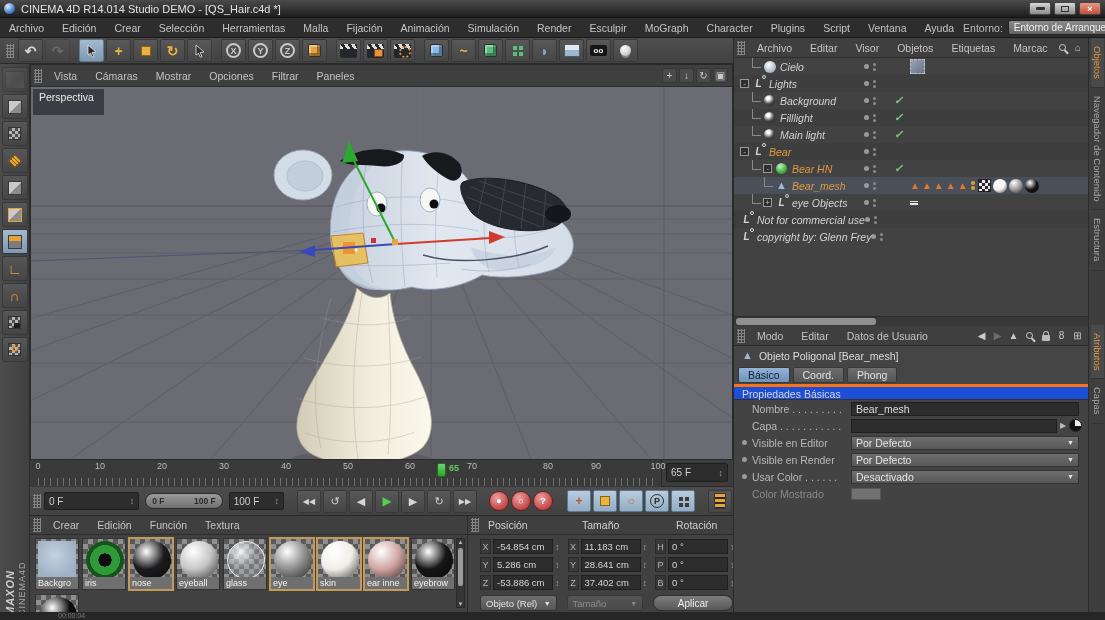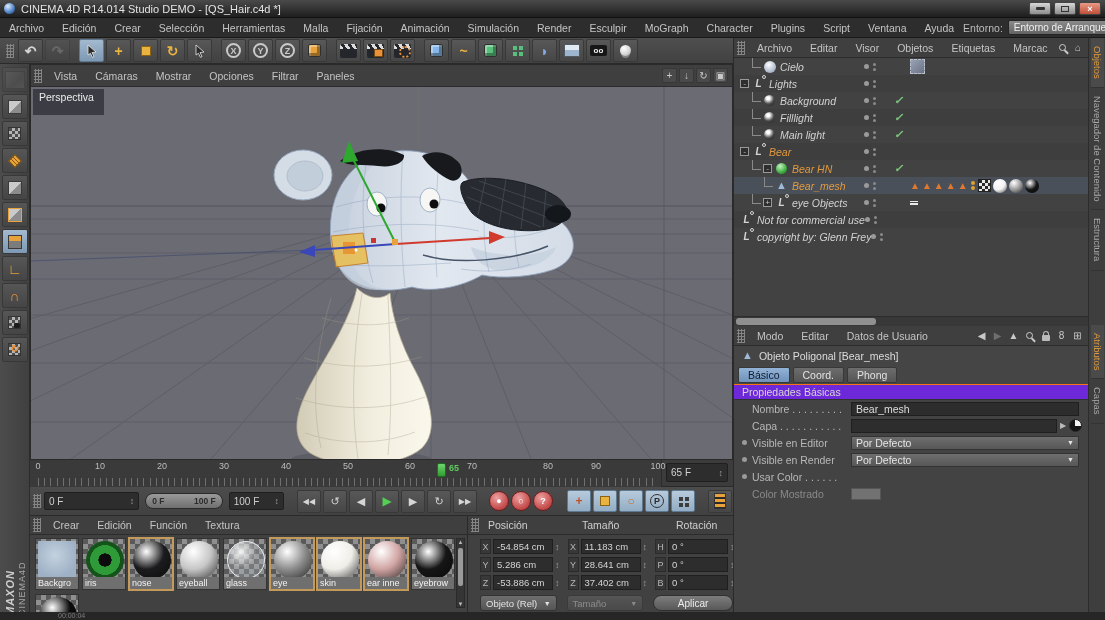--- a/index.html
+++ b/index.html
@@ -166,21 +166,21 @@
   .tag-small b{width:8px;height:1.5px;background:#e8e8e8;}
   #omscroll{position:relative;height:10px;background:#383838;border-top:1px solid #2c2c2c;}
   #omthumb{position:absolute;left:2px;top:1px;width:140px;height:7px;background:#909090;border-radius:3px;}
 
   
   #ammenu .pmico.dim{color:#6e6e6e;}
   #amtitle{height:19px;display:flex;align-items:center;gap:6px;padding-left:8px;background:#454545;color:#dcdcdc;}
   #amtabs{height:19px;display:flex;align-items:center;padding-left:4px;background:#454545;}
   .atab{padding:1px 9px;font-size:10.5px;color:#e2e2e2;background:linear-gradient(#6d6d6d,#555);border:1px solid #383838;border-radius:2px;margin-right:3px;}
   .atab.active{background:linear-gradient(#93b2d6,#6f93bb);color:#0e1c2e;}
-  #amsection{height:16px;background:#6d28d9;border-top:1px solid #f97316;border-bottom:1px solid #313131;color:#d5d5d5;padding:1px 8px;}
+  #amsection{height:16px;background:#1d4ed8;border-top:3px solid #f97316;border-bottom:1px solid #313131;color:#d5d5d5;padding:1px 8px;}
   .arow{height:17px;display:flex;align-items:center;padding-left:8px;}
   .adot{width:10px;flex:none;}
   .adot i{display:block;width:5px;height:5px;border-radius:50%;background:#9a9a9a;}
   .alabel{width:99px;color:#b8b8b8;white-space:nowrap;overflow:hidden;flex:none;}
   .alabel.dim{color:#8a8a8a;}
   .ainput{width:228px;height:14px;background:#2d2d2d;border:1px solid #1f1f1f;color:#dcdcdc;display:flex;align-items:center;padding:0 4px;}
   .addown{width:228px;height:14px;background:linear-gradient(#6e6e6e,#575757);border:1px solid #333;color:#e5e5e5;display:flex;align-items:center;padding:0 4px;}
   .addown .caret{margin-left:auto;font-size:7px;}
   .layerwrap{display:flex;align-items:center;gap:3px;}
   .layerfield{width:206px;height:14px;background:#2d2d2d;border:1px solid #1f1f1f;}
@@ -1000,20 +1000,24 @@
           <span class="addown">
             <span>Por Defecto</span>
             <span class="caret">▼</span>
           </span>
         </div>
         <div class="arow">
           <span class="adot">
             <i></i>
           </span>
           <span class="alabel">Usar Color . . . . . .</span>
+          <span class="addown">
+            <span>Desactivado</span>
+            <span class="caret">▼</span>
+          </span>
         </div>
         <div class="arow">
           <span class="adot"></span>
           <span class="alabel dim">Color Mostrado</span>
           <span class="aswatch"></span>
         </div>
       </div>
   </div>
 
   <div id="tabstrip">

